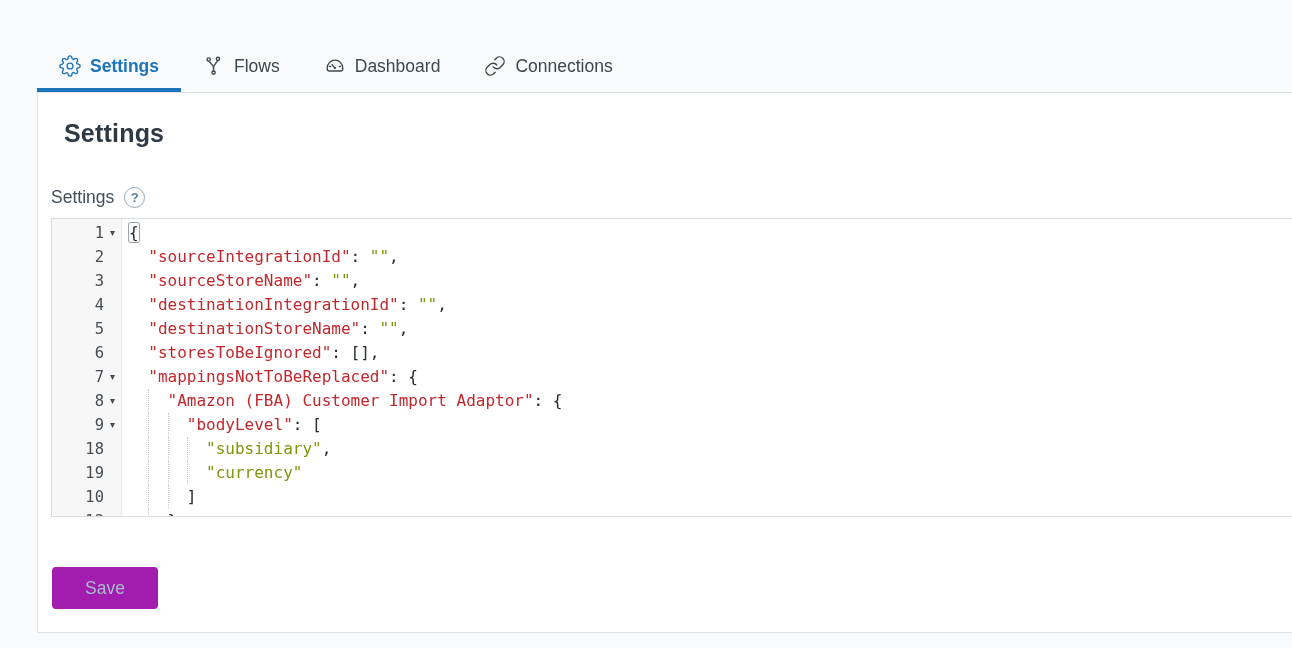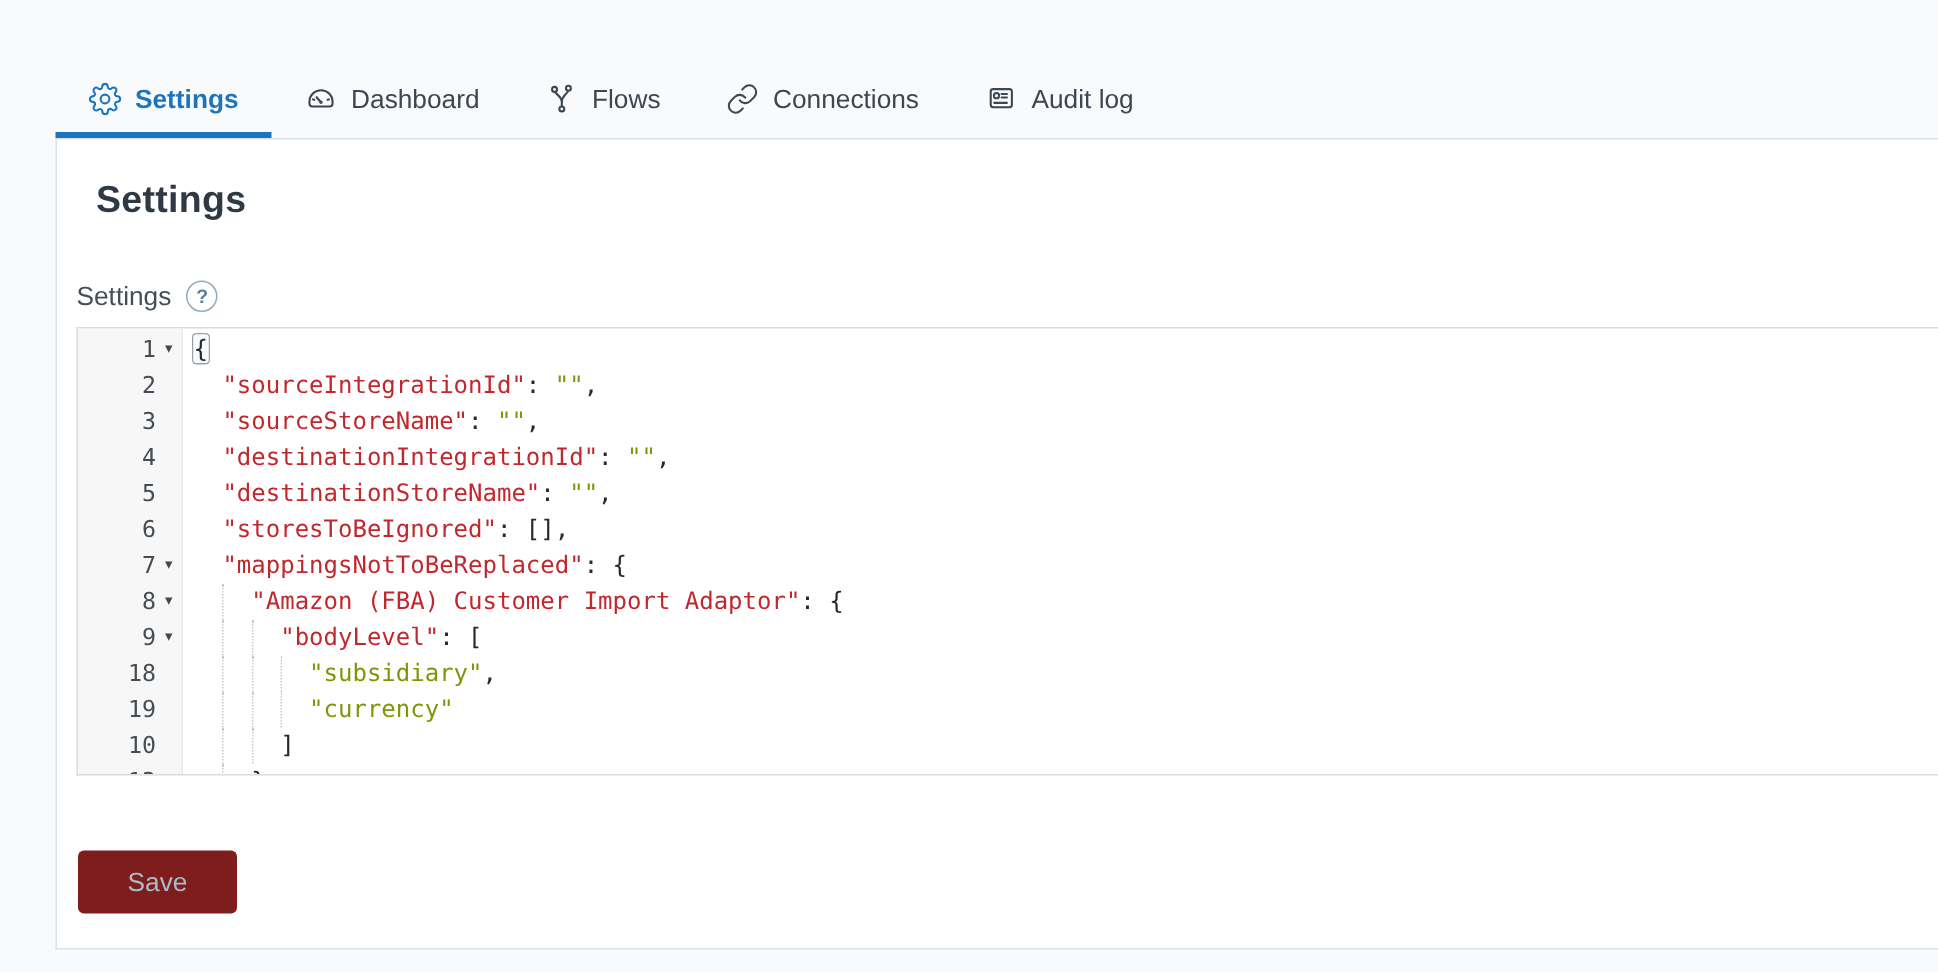--- a/index.html
+++ b/index.html
@@ -76,85 +76,75 @@
   .tk-key{color:var(--key);}
   .tk-str{color:var(--str);}
   .tk-punc{color:#24292e;}
   .tk-match{
     color:#24292e;box-shadow:0 0 0 1px #99a1a9;border-radius:2px;
     background:#fbfbfb;
   }
   
   .save-btn{
     position:absolute;left:14px;top:474px;width:106px;height:42px;
-    background:#7f1d1d;border:none;border-radius:4px;
+    background:#a21caf;border:none;border-radius:4px;
     color:#a9bccc;font-size:17.5px;font-family:"Liberation Sans",sans-serif;
     cursor:default;
   }
 </style>
 </head>
 <body>
 
 <div class="tabbar" id="tabbar">
   <div class="tab active">
     <span class="ticon">
         <svg fill="none" stroke="currentColor" stroke-width="1.5" stroke-linecap="round" stroke-linejoin="round" width="22" height="22" viewBox="0 0 24 24">
           <circle cx="12" cy="12" r="3.2"></circle>
           <path d="M19.4 15a1.65 1.65 0 0 0 .33 1.82l.06.06a2 2 0 0 1 0 2.83 2 2 0 0 1-2.83 0l-.06-.06a1.65 1.65 0 0 0-1.82-.33 1.65 1.65 0 0 0-1 1.51V21a2 2 0 0 1-2 2 2 2 0 0 1-2-2v-.09A1.65 1.65 0 0 0 9 19.4a1.65 1.65 0 0 0-1.82.33l-.06.06a2 2 0 0 1-2.83 0 2 2 0 0 1 0-2.83l.06-.06a1.65 1.65 0 0 0 .33-1.82 1.65 1.65 0 0 0-1.51-1H3a2 2 0 0 1-2-2 2 2 0 0 1 2-2h.09A1.65 1.65 0 0 0 4.6 9a1.65 1.65 0 0 0-.33-1.82l-.06-.06a2 2 0 0 1 0-2.83 2 2 0 0 1 2.83 0l.06.06a1.65 1.65 0 0 0 1.82.33H9a1.65 1.65 0 0 0 1-1.51V3a2 2 0 0 1 2-2 2 2 0 0 1 2 2v.09a1.65 1.65 0 0 0 1 1.51 1.65 1.65 0 0 0 1.82-.33l.06-.06a2 2 0 0 1 2.83 0 2 2 0 0 1 0 2.83l-.06.06a1.65 1.65 0 0 0-.33 1.82V9a1.65 1.65 0 0 0 1.51 1H21a2 2 0 0 1 2 2 2 2 0 0 1-2 2h-.09a1.65 1.65 0 0 0-1.51 1z"></path>
         </svg>
       </span>
     <span class="tlabel">Settings</span>
-  </div>
-
-  <div class="tab">
-    <span class="ticon">
-        <svg fill="none" stroke="currentColor" stroke-width="1.5" stroke-linecap="round" stroke-linejoin="round" width="22" height="22" viewBox="0 0 24 24">
-          <path d="M3.6 15.2v-1.2a8.4 8.4 0 0 1 16.8 0v1.2a2.2 2.2 0 0 1-2.2 2.2H5.8a2.2 2.2 0 0 1-2.2-2.2z"></path>
-          <path d="M11.6 14 8.8 10.7"></path>
-          <circle cx="12" cy="14.3" r="0.5"></circle>
-          <path d="M6.2 12.3l1 .3M17.8 12.3l-1 .3"></path>
-        </svg>
-      </span>
-    <span class="tlabel">Dashboard</span>
   </div>
 
   <div class="tab">
     <span class="ticon">
         <svg fill="none" stroke="currentColor" stroke-width="1.5" stroke-linecap="round" stroke-linejoin="round" width="22" height="22" viewBox="0 0 24 24">
           <circle cx="6.2" cy="5" r="1.8"></circle>
           <circle cx="16.3" cy="4.2" r="1.8"></circle>
           <circle cx="11.5" cy="19.2" r="1.8"></circle>
           <path d="M11.5 17.3v-3.4c0-2.8-2.6-4.3-4.5-6.4"></path>
           <path d="M11.5 13.9c0-3.3 2.6-4.7 4.3-7.2"></path>
         </svg>
       </span>
     <span class="tlabel">Flows</span>
   </div>
 
   <div class="tab">
     <span class="ticon">
         <svg fill="none" stroke="currentColor" stroke-width="1.5" stroke-linecap="round" stroke-linejoin="round" width="22" height="22" viewBox="0 0 24 24">
+          <path d="M3.6 15.2v-1.2a8.4 8.4 0 0 1 16.8 0v1.2a2.2 2.2 0 0 1-2.2 2.2H5.8a2.2 2.2 0 0 1-2.2-2.2z"></path>
+          <path d="M11.6 14 8.8 10.7"></path>
+          <circle cx="12" cy="14.3" r="0.5"></circle>
+          <path d="M6.2 12.3l1 .3M17.8 12.3l-1 .3"></path>
+        </svg>
+      </span>
+    <span class="tlabel">Dashboard</span>
+  </div>
+
+  <div class="tab">
+    <span class="ticon">
+        <svg fill="none" stroke="currentColor" stroke-width="1.5" stroke-linecap="round" stroke-linejoin="round" width="22" height="22" viewBox="0 0 24 24">
           <path d="M10 13a5 5 0 0 0 7.54.54l3-3a5 5 0 0 0-7.07-7.07l-1.72 1.71"></path>
           <path d="M14 11a5 5 0 0 0-7.54-.54l-3 3a5 5 0 0 0 7.07 7.07l1.71-1.71"></path>
         </svg>
       </span>
     <span class="tlabel">Connections</span>
   </div>
 
 
-  <div class="tab">
-    <span class="ticon">
-        <svg fill="none" stroke="currentColor" stroke-width="1.5" stroke-linecap="round" stroke-linejoin="round" width="22" height="22" viewBox="0 0 24 24">
-          <rect x="3.8" y="4.8" width="15.4" height="13.2" rx="1.8"></rect>
-          <circle cx="8" cy="9.6" r="1.9"></circle>
-          <path d="M11.7 8.3h3.9M11.7 10.9h3.9M6.3 14.8h9.3"></path>
-        </svg>
-      </span>
-    <span class="tlabel">Audit log</span>
-  </div>
 
 
 </div>
 
 <div class="card">
   <h1 class="page-title">Settings</h1>
 
   <div class="field-label-row">
     <span class="field-label">Settings</span>
     <span class="help-icon">?</span>

